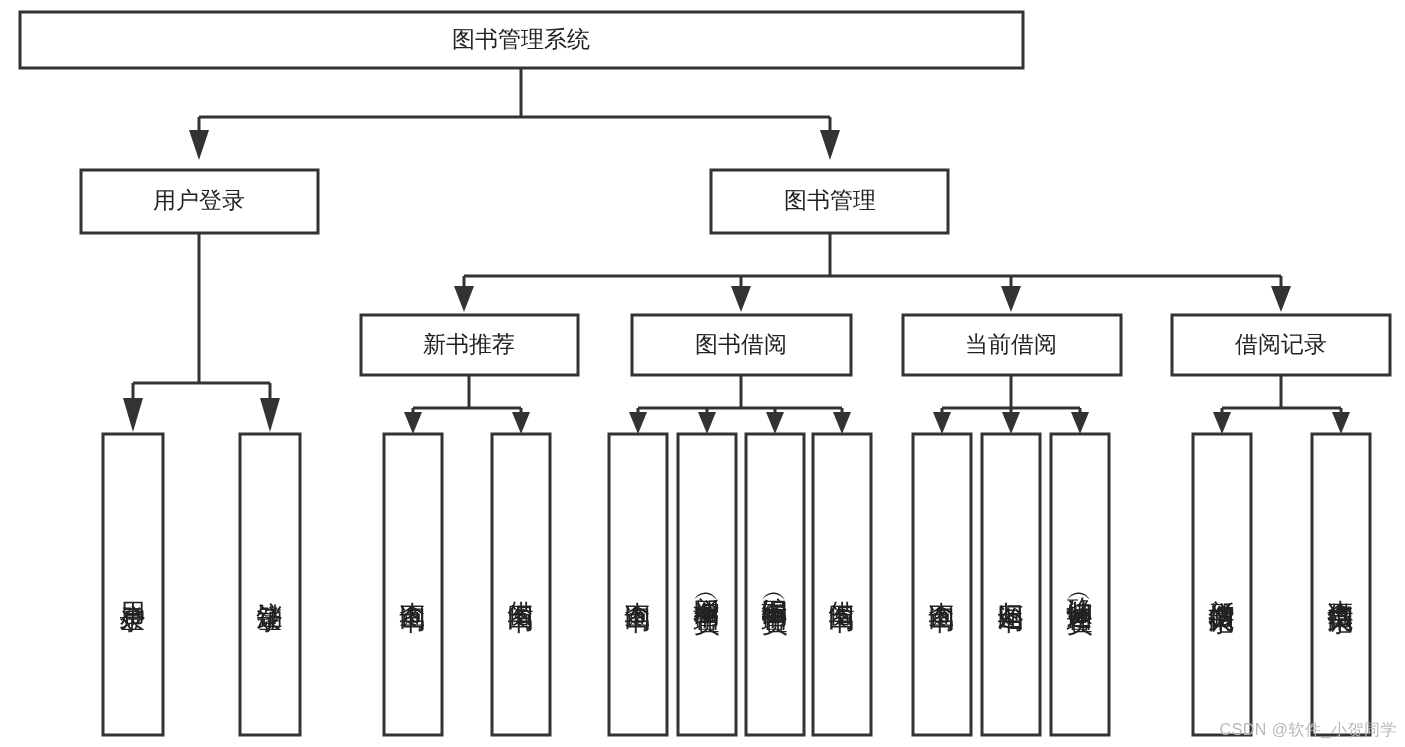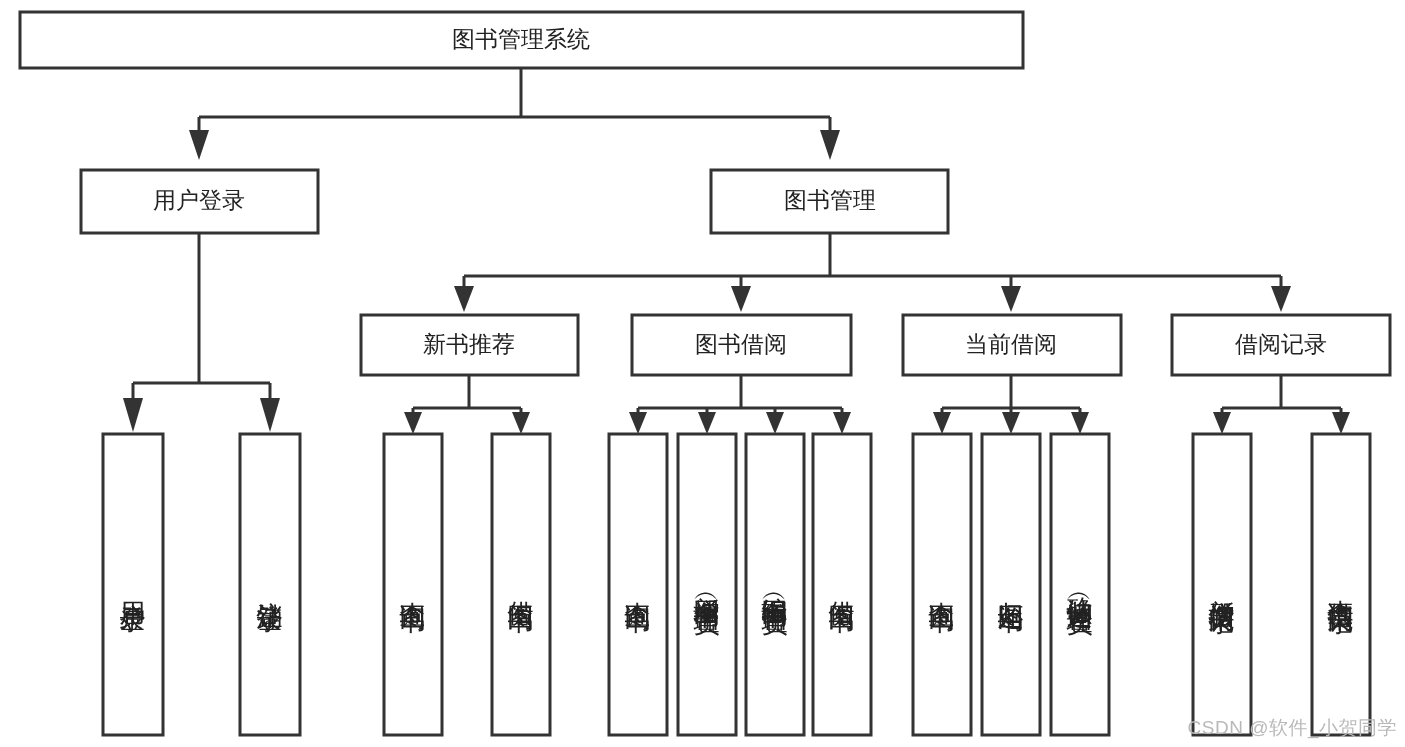--- a/index.html
+++ b/index.html
@@ -45,21 +45,21 @@
     font-size: 23px;
     fill: #222222;
     text-anchor: middle;
     dominant-baseline: middle;
   }
   .watermark {
     position: absolute;
     right: 8px;
     bottom: 6px;
     font-family: "Liberation Sans", "DejaVu Sans", sans-serif;
-    font-size: 19px;
+    font-size: 16px;
     color: #b9b9b9;
     letter-spacing: 0.5px;
     white-space: nowrap;
     pointer-events: none;
   }
   .vlabel-holder {
     position: absolute;
     display: flex;
     align-items: center;
     justify-content: center;

